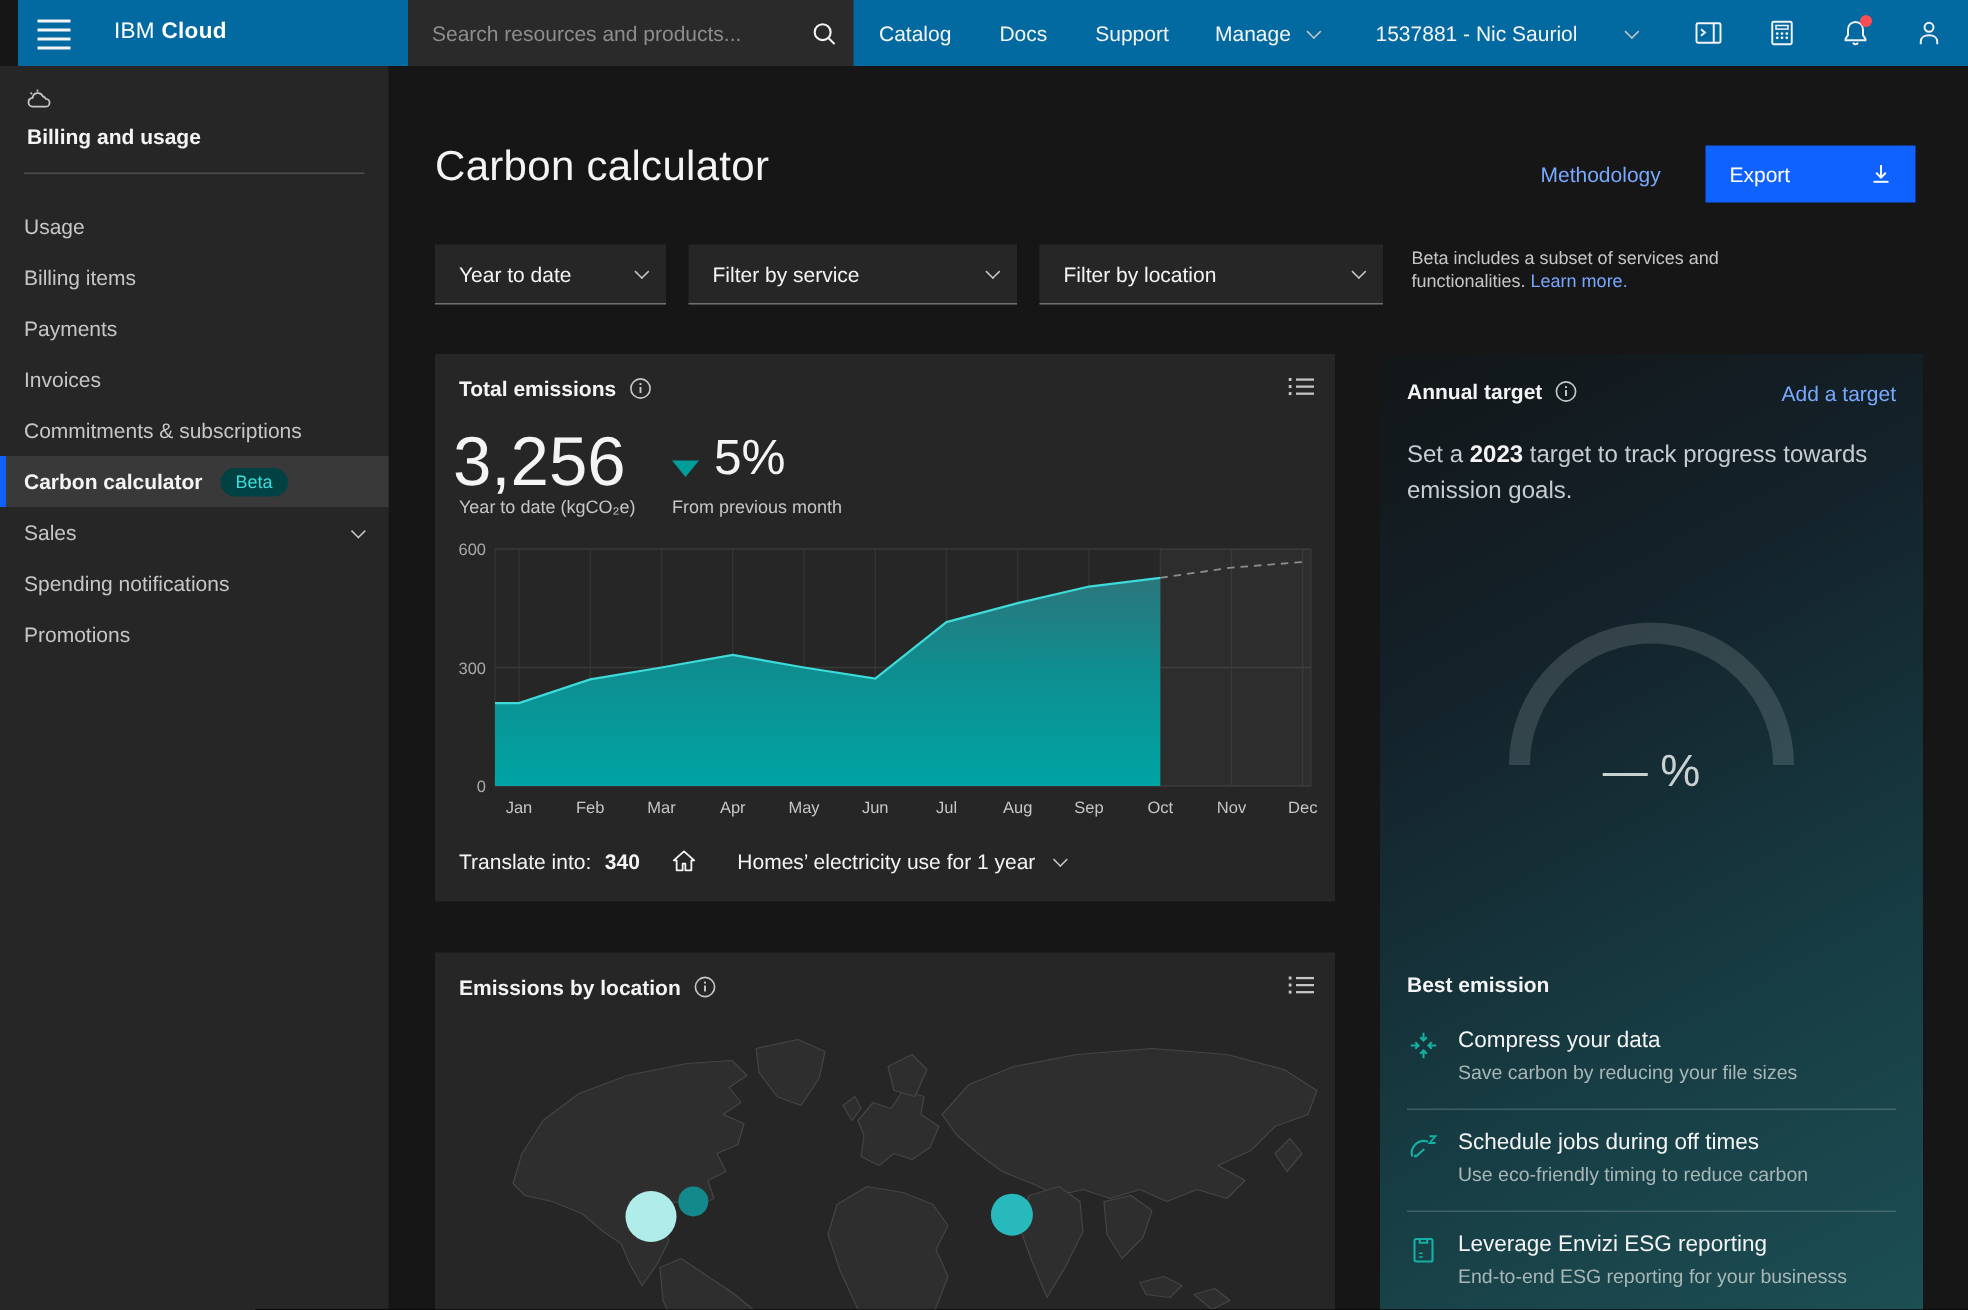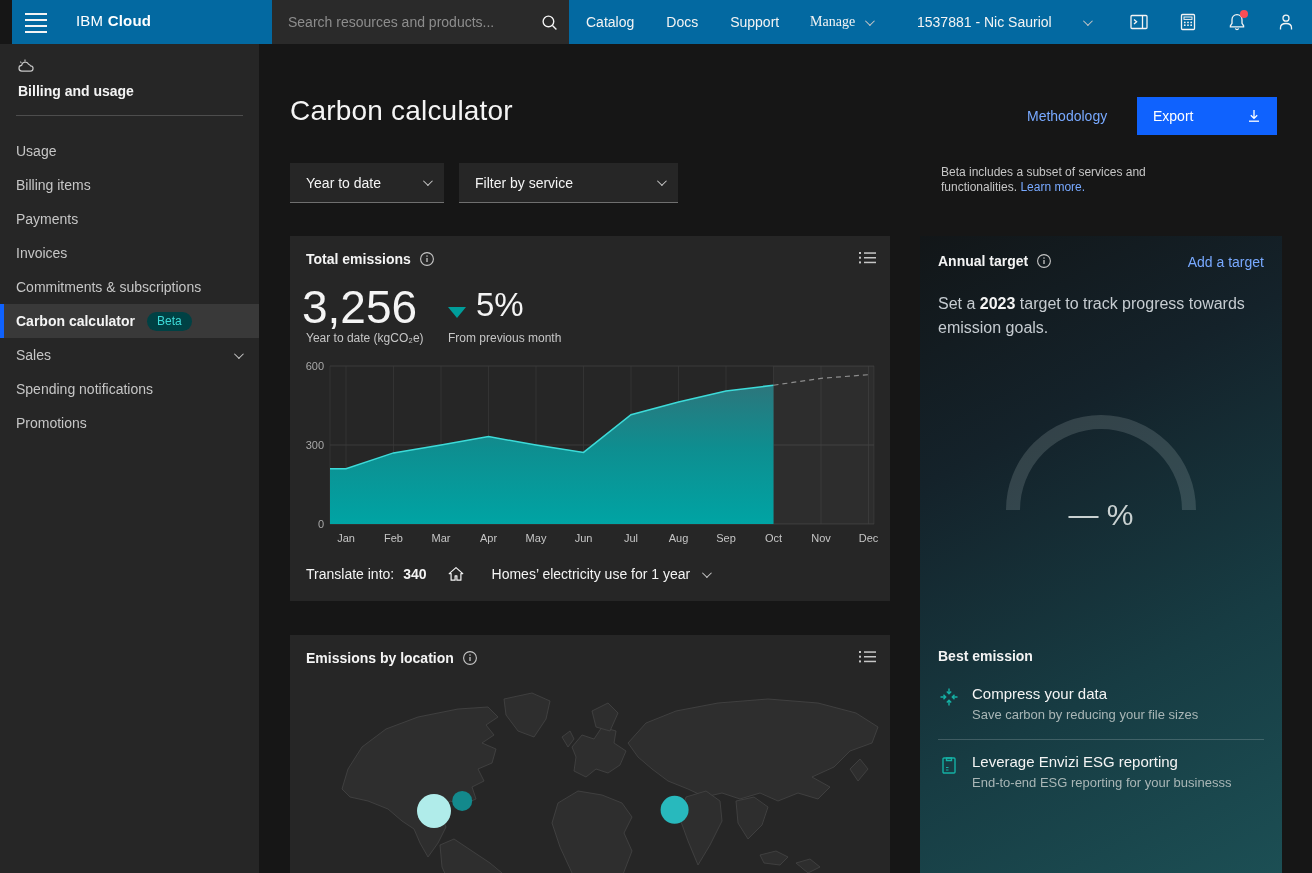--- a/index.html
+++ b/index.html
@@ -107,21 +107,21 @@
             <circle cx="7" cy="7" r="5" fill="none" stroke="#f4f4f4" stroke-width="1.3"></circle>
             <line x1="10.8" y1="10.8" x2="14.5" y2="14.5" stroke="#f4f4f4" stroke-width="1.3"></line>
           </svg>
       </span>
     </div>
     <div class="hnav" id="hnav-links" style="left:558px;">
         <span style="padding: 0px 16px;">Catalog</span>
         <span style="padding: 0px 16px;">Docs</span>
         <span style="padding: 0px 16px;">Support</span>
       </div>
-    <div class="hnav" style="left:798px; gap:10px;font-family:Liberation Serif, serif;">
+    <div class="hnav" style="left:798px; gap:10px;">
       <span>Manage</span>
         <span class="chev"></span>
     </div>
     <div class="hnav" style="left:905px; gap:0;">
       <span>1537881 - Nic Sauriol</span>
     </div>
     <div class="hnav" style="left:1071px;">
         <span class="chev"></span>
       </div>
 
@@ -214,20 +214,24 @@
         </svg>
     </button>
 
     <div class="filters" id="filters">
         <div class="dropdown" style="width: 154px;">
           <span>Year to date</span>
           <span class="chev"></span>
         </div>
         <div class="dropdown" style="width: 219px;">
           <span>Filter by service</span>
+          <span class="chev"></span>
+        </div>
+        <div class="dropdown" style="width: 229px;">
+          <span>Filter by location</span>
           <span class="chev"></span>
         </div>
       </div>
     <div class="beta-note">
       <span>Beta includes a subset of services and functionalities.</span>
       <a>Learn more.</a>
     </div>
 
     <div class="card" id="card-total">
       <div class="card-head">
@@ -388,20 +392,34 @@
               </svg>
             </span>
             <div>
               <div class="bp-t">Compress your data</div>
               <div class="bp-s">Save carbon by reducing your file sizes</div>
             </div>
           </div>
           <div class="bp-row">
             <span class="bp-ico">
               <svg width="20" height="20" viewBox="0 0 20 20" fill="none" stroke="#15b0a4" stroke-width="1.4">
+                <path d="M2.5 16a8 8 0 0 1 10.5-9.8"></path>
+                <path d="M5 16l5.5-5"></path>
+                <circle cx="4.6" cy="15.6" r="1" fill="#15b0a4" stroke="none"></circle>
+                <path d="M14 2.5h4l-4 4.5h4" stroke-width="1.2"></path>
+              </svg>
+            </span>
+            <div>
+              <div class="bp-t">Schedule jobs during off times</div>
+              <div class="bp-s">Use eco-friendly timing to reduce carbon</div>
+            </div>
+          </div>
+          <div class="bp-row">
+            <span class="bp-ico">
+              <svg width="20" height="20" viewBox="0 0 20 20" fill="none" stroke="#15b0a4" stroke-width="1.4">
                 <rect x="4" y="3" width="12" height="15" rx="1"></rect>
                 <path d="M7.5 3h5v2.5h-5z"></path>
                 <path d="M7 12.5h2.5M7 15h2.5" stroke-width="1.1"></path>
               </svg>
             </span>
             <div>
               <div class="bp-t">Leverage Envizi ESG reporting</div>
               <div class="bp-s">End-to-end ESG reporting for your businesss</div>
             </div>
           </div>

